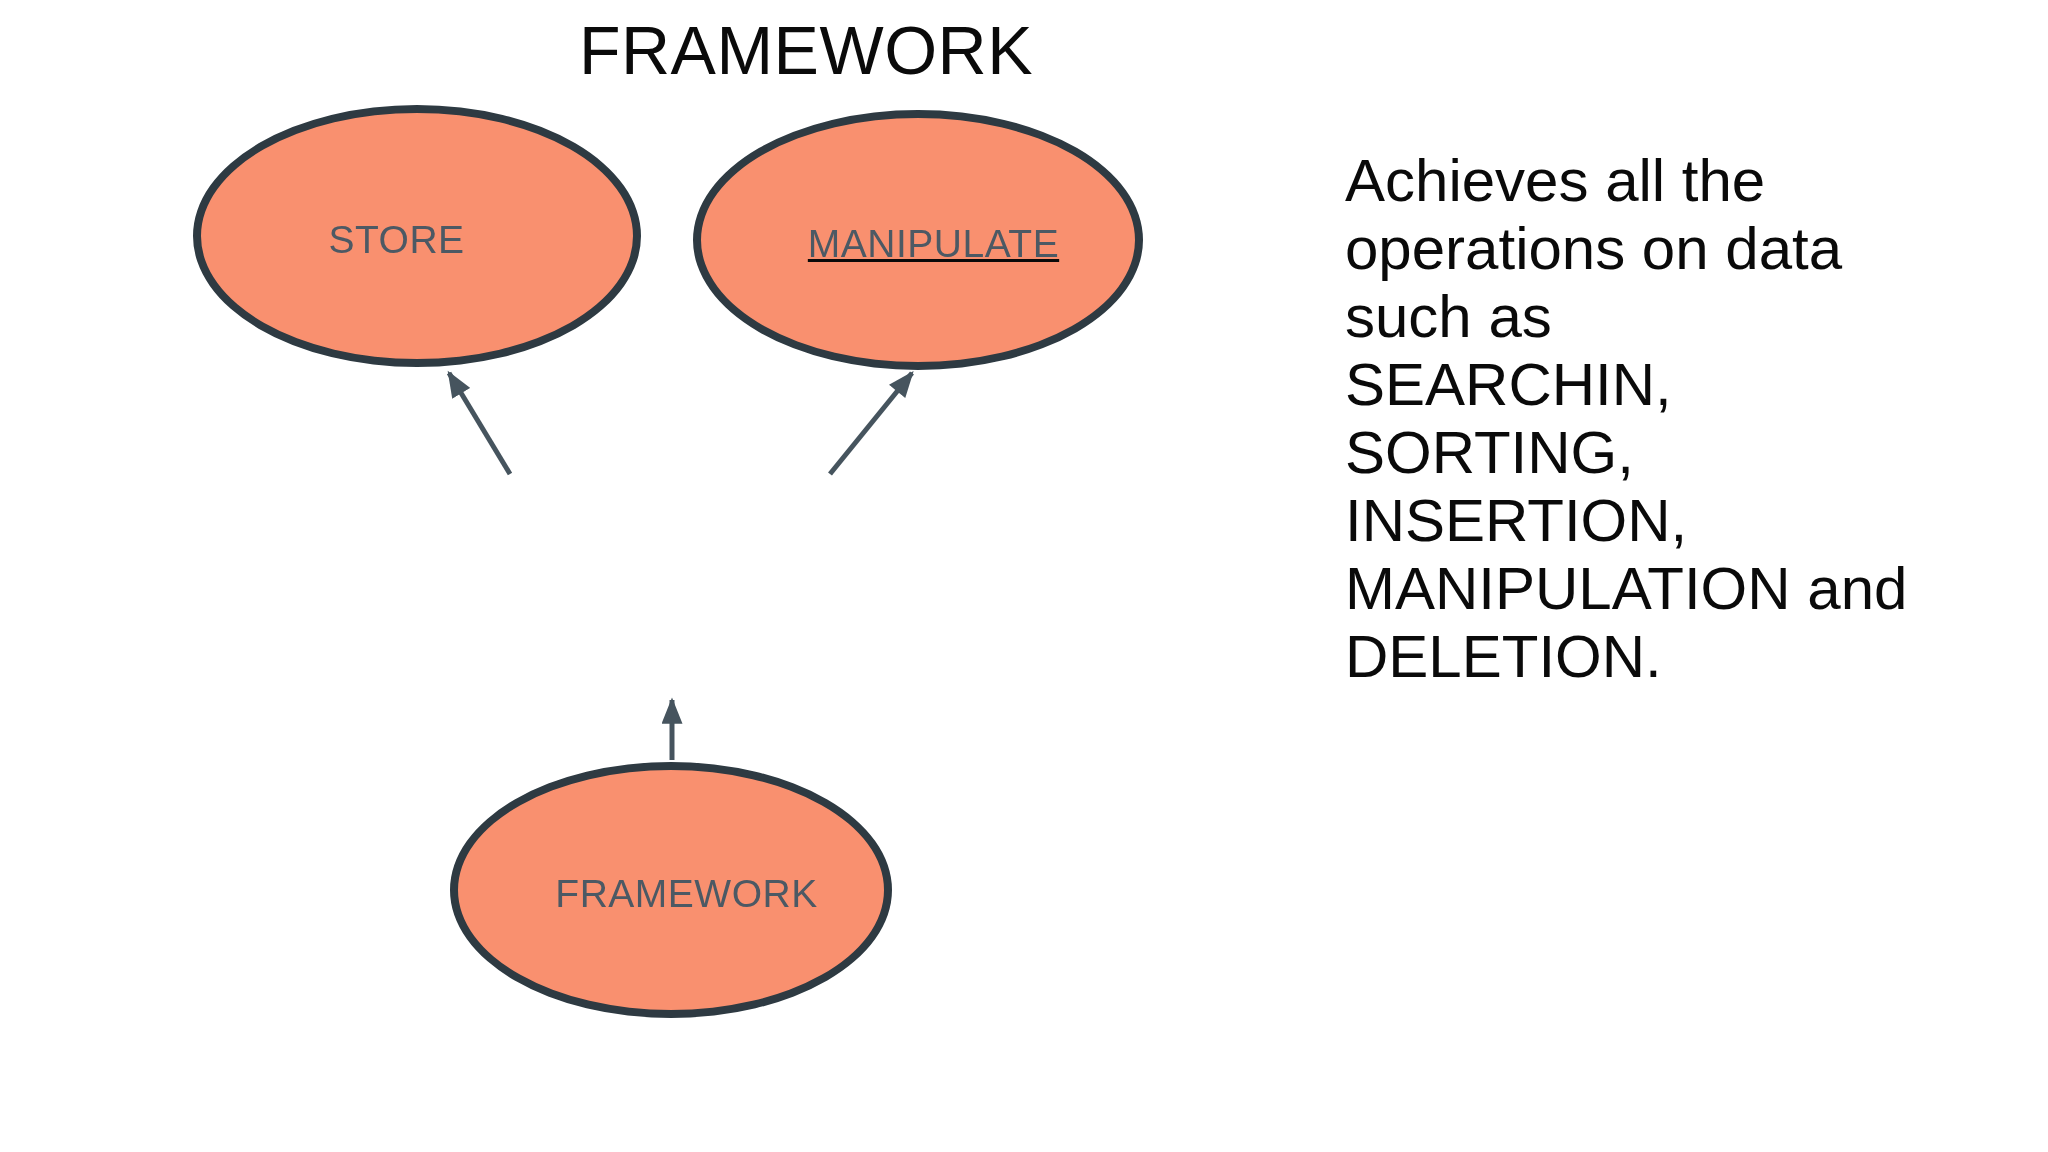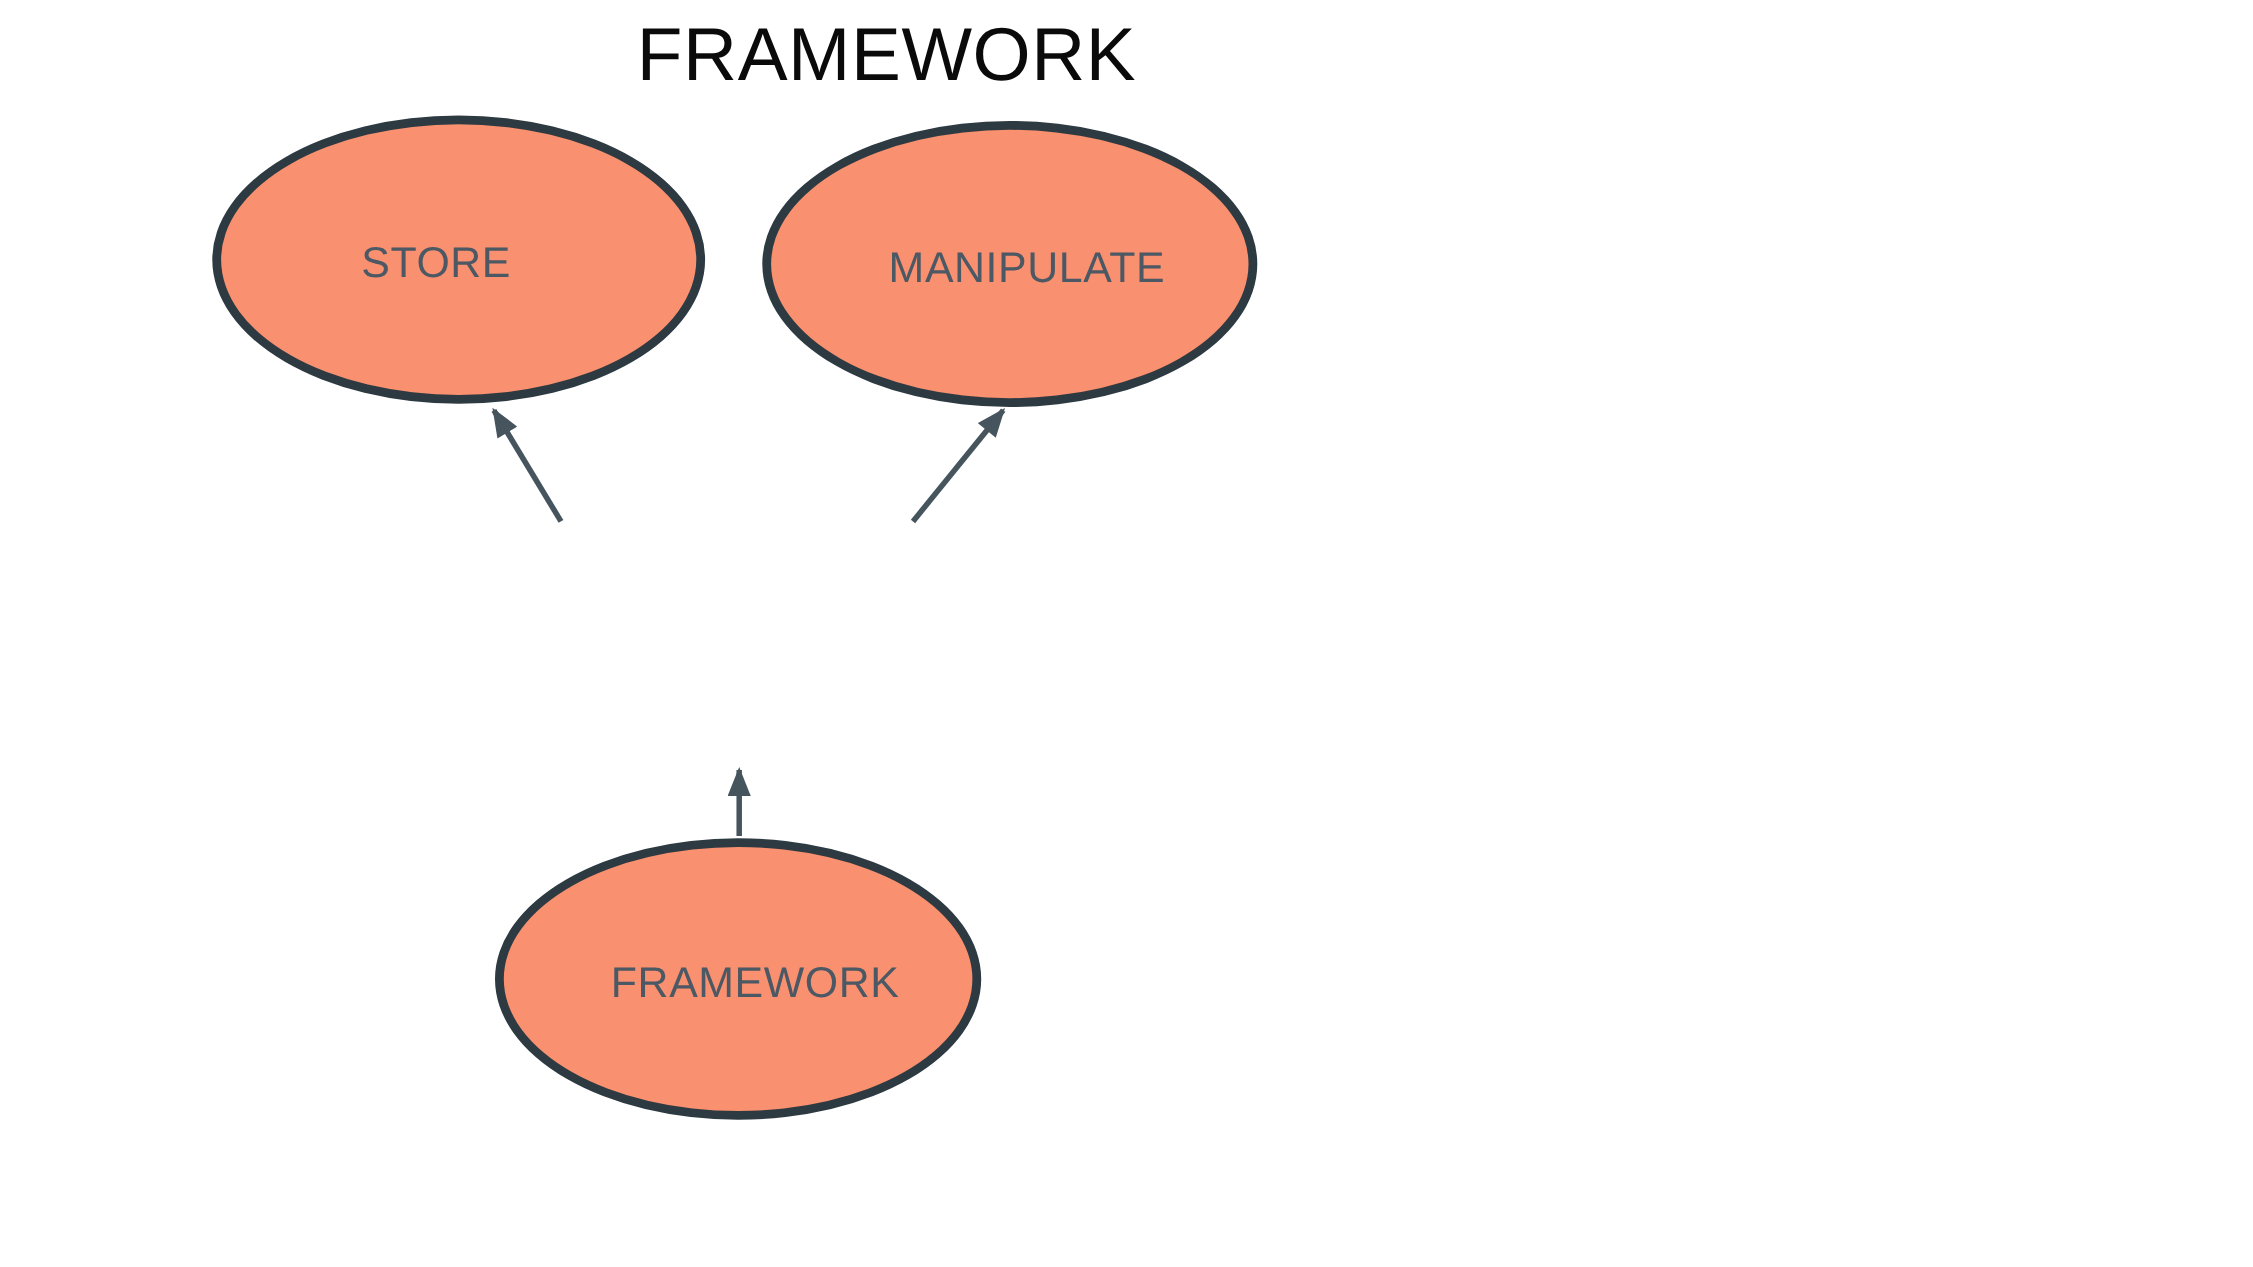--- a/index.html
+++ b/index.html
@@ -50,21 +50,21 @@
     position: absolute;
     box-sizing: border-box;
     border: 8px solid var(--node-stroke, #2e3a42);
     background: var(--node-fill, #f9906f);
     border-radius: 50%;
     display: flex;
     align-items: center;
     justify-content: center;
   }
   .node-store      { left: 193px; top: 105px; width: 448px; height: 262px; }
-  .node-manipulate { left: 693px; top: 110px; width: 450px; height: 260px; }
+  .node-manipulate { left: 693px; top: 110px; width: 450px; height: 260px; text-decoration: underline; }
   .node-objects    { left: 448px; top: 435px; width: 446px; height: 258px; }
   .node-framework  { left: 450px; top: 762px; width: 442px; height: 256px; }
   .node-label {
     font-size: 39px;
     color: var(--label-color, #4c5964);
     letter-spacing: 0.5px;
     white-space: nowrap;
     transform: translateY(4px);
     margin-left: 31px;
   }
@@ -106,14 +106,22 @@
 
   <div class="node node-manipulate">
     <span class="node-label">MANIPULATE</span>
   </div>
 
 
   <div class="node node-framework">
     <span class="node-label">FRAMEWORK</span>
   </div>
 
+  <div class="side-text">Achieves all the
+operations on data
+such as
+SEARCHIN,
+SORTING,
+INSERTION,
+MANIPULATION and
+DELETION.</div>
 
 </div>
 
 </body></html>

